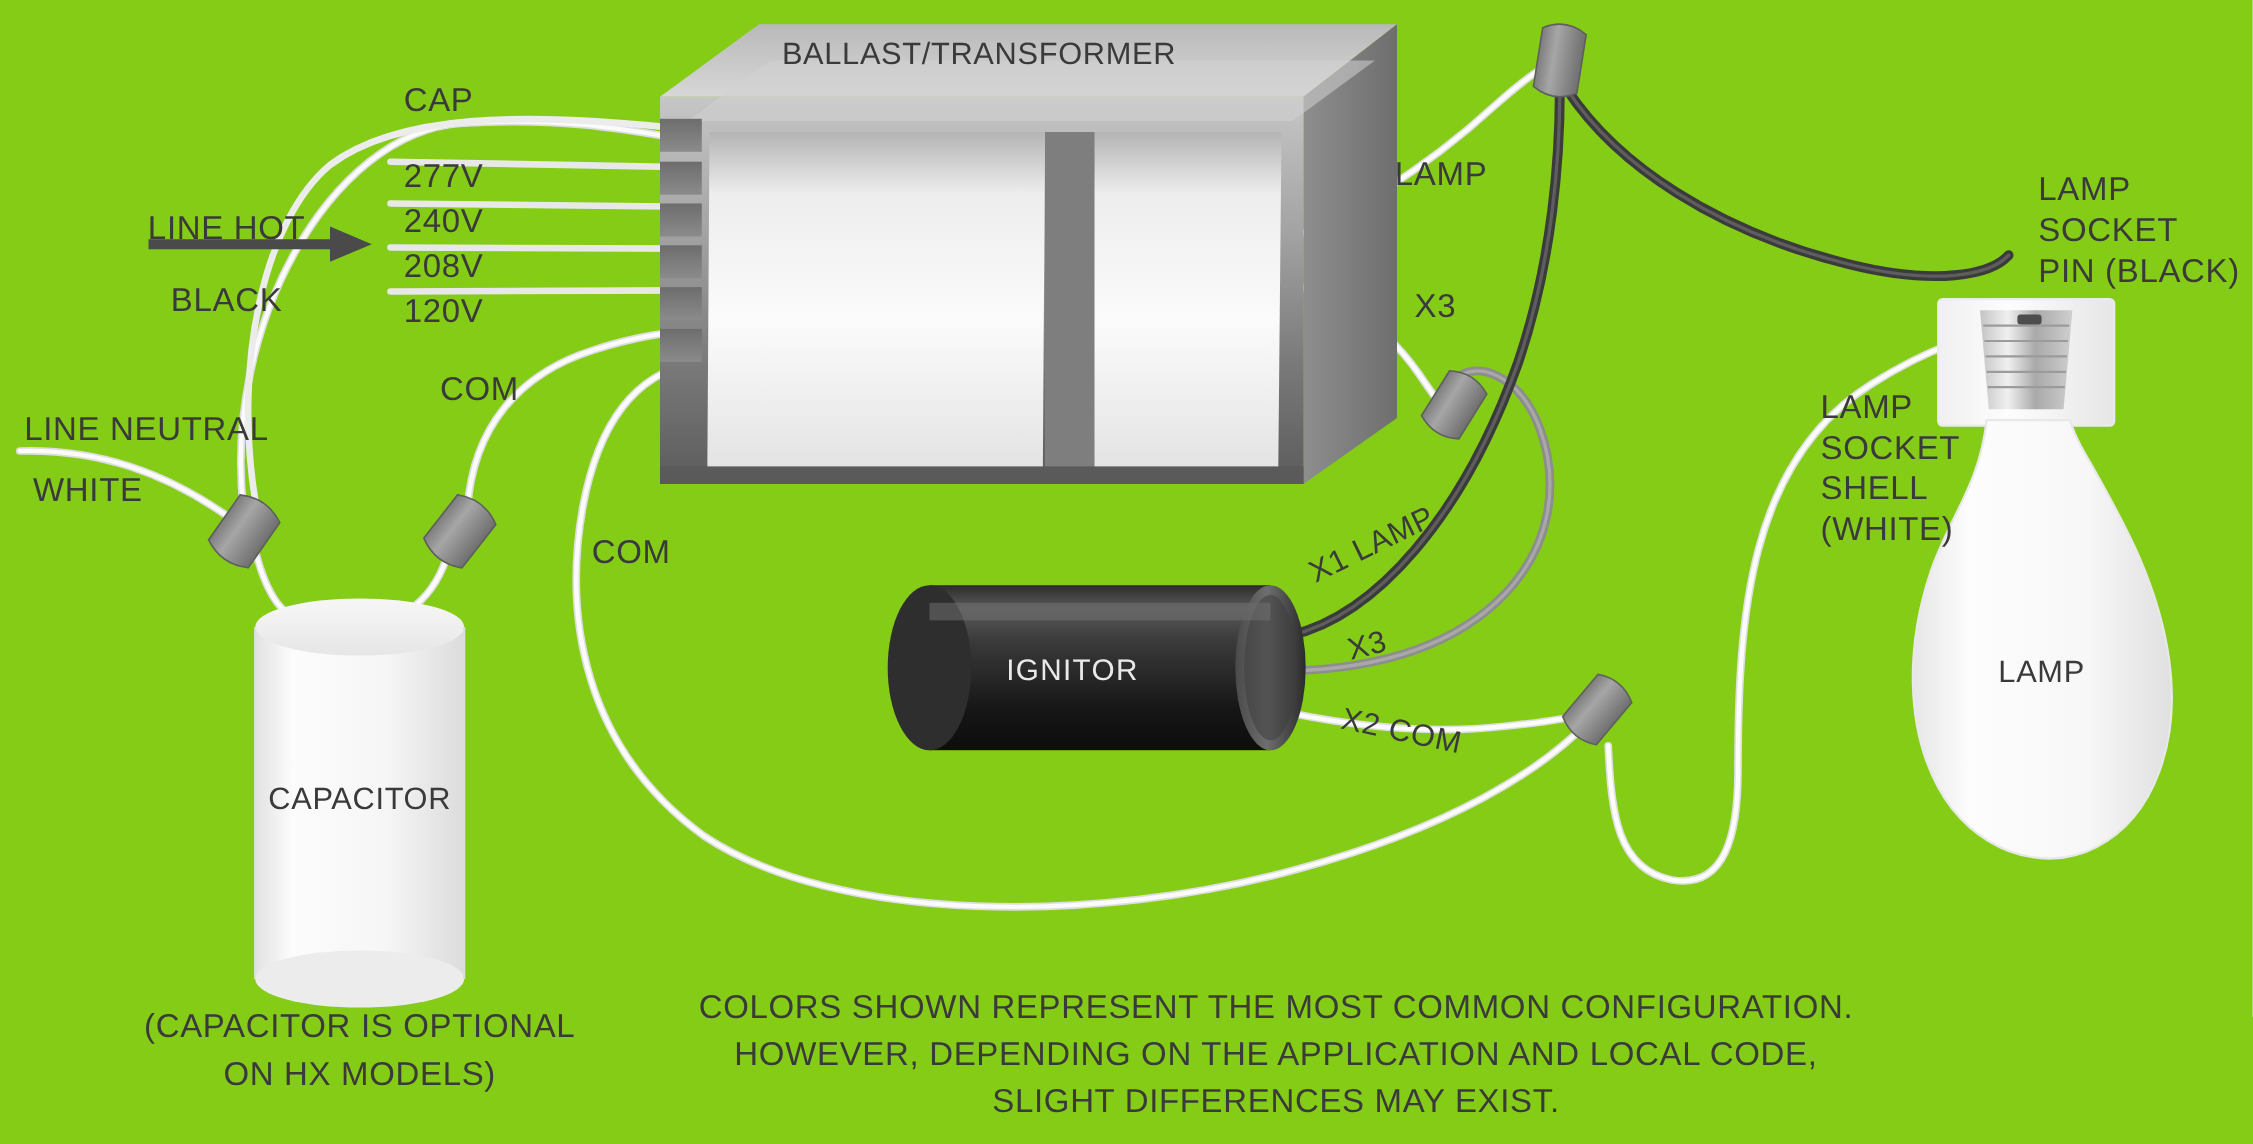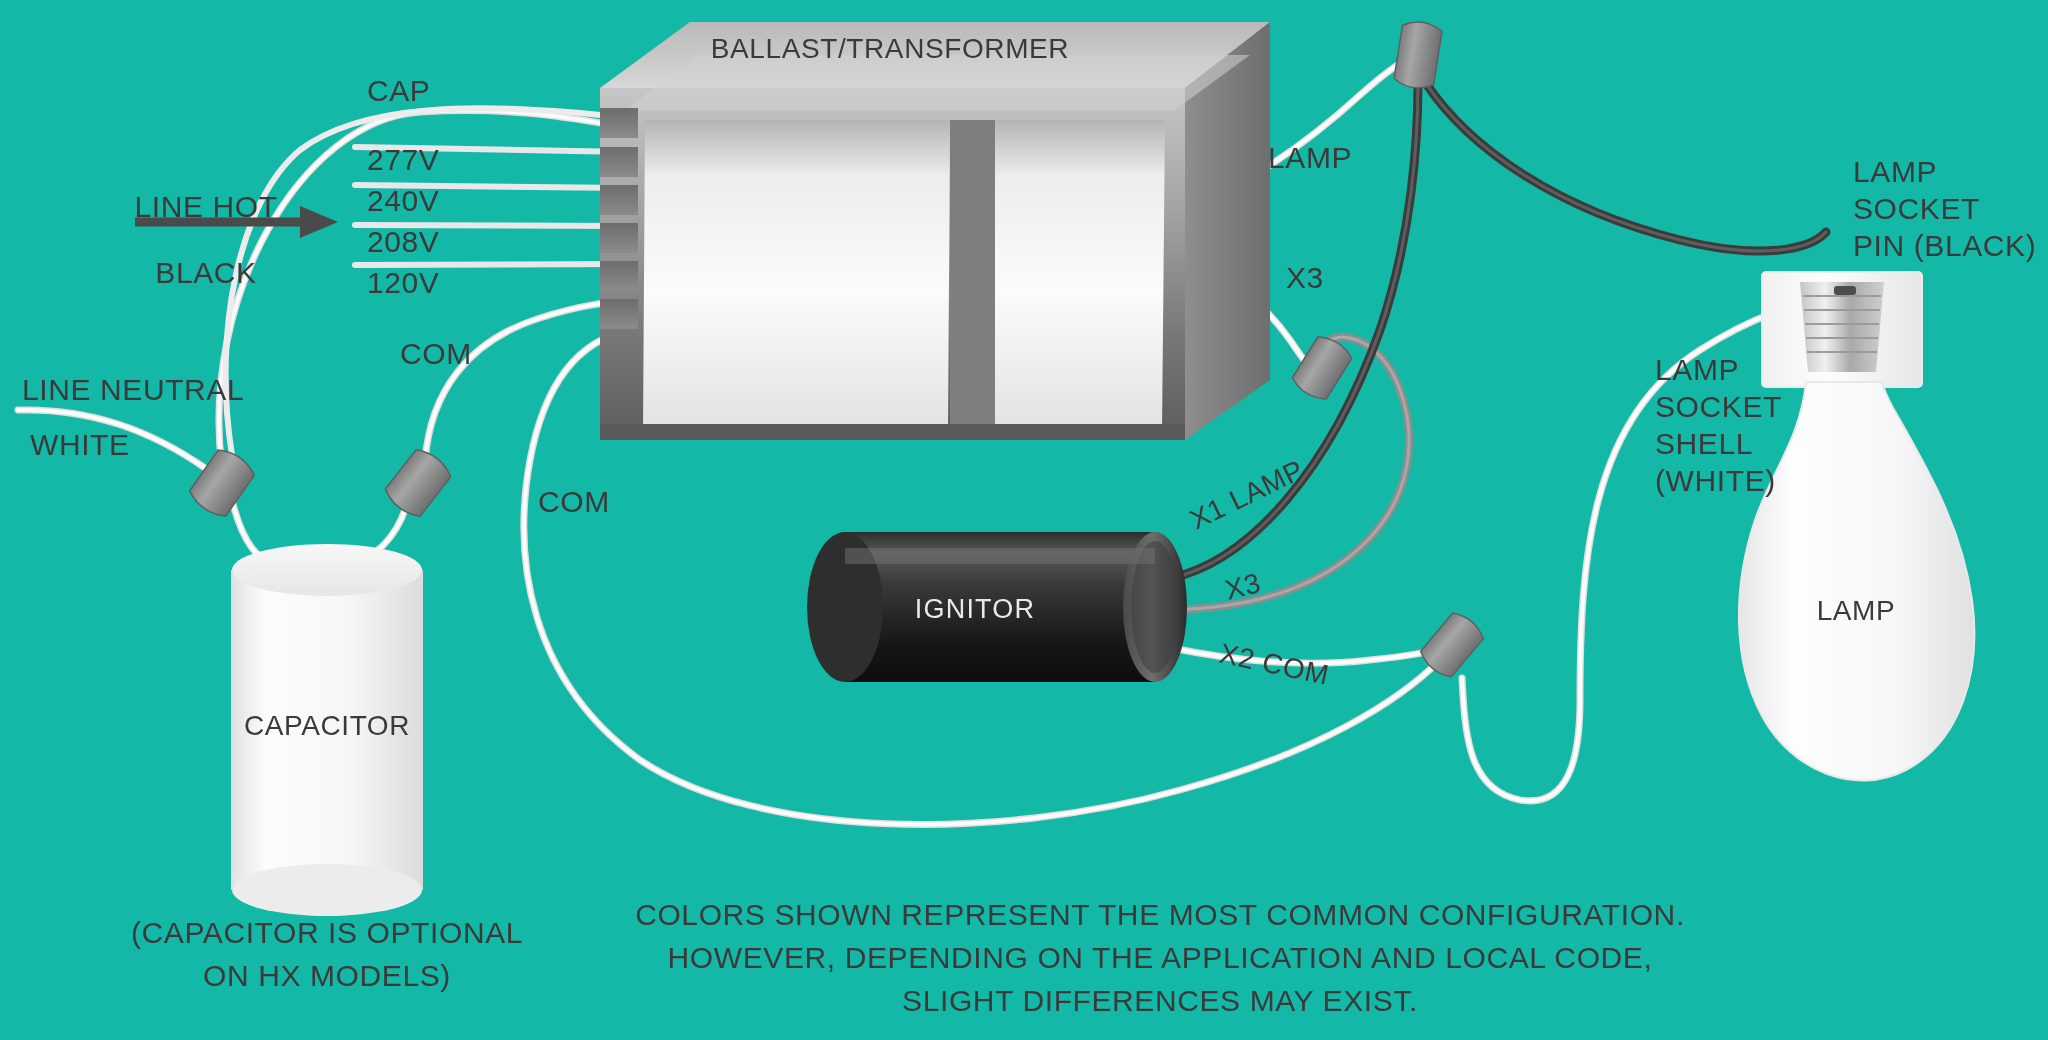--- a/index.html
+++ b/index.html
@@ -11,21 +11,21 @@
   body {
     width: 2048px;
     height: 1040px;
     overflow: hidden;
     font-family: "Liberation Sans", sans-serif;
   }
   #diagram-root {
     position: relative;
     width: 2048px;
     height: 1040px;
-    background: #14b8a6;
+    background: #84cc16;
   }
   #diagram-svg {
     position: absolute;
     top: 0;
     left: 0;
     width: 2048px;
     height: 1040px;
   }
   .lbl {
     fill: #3a3a3a;

